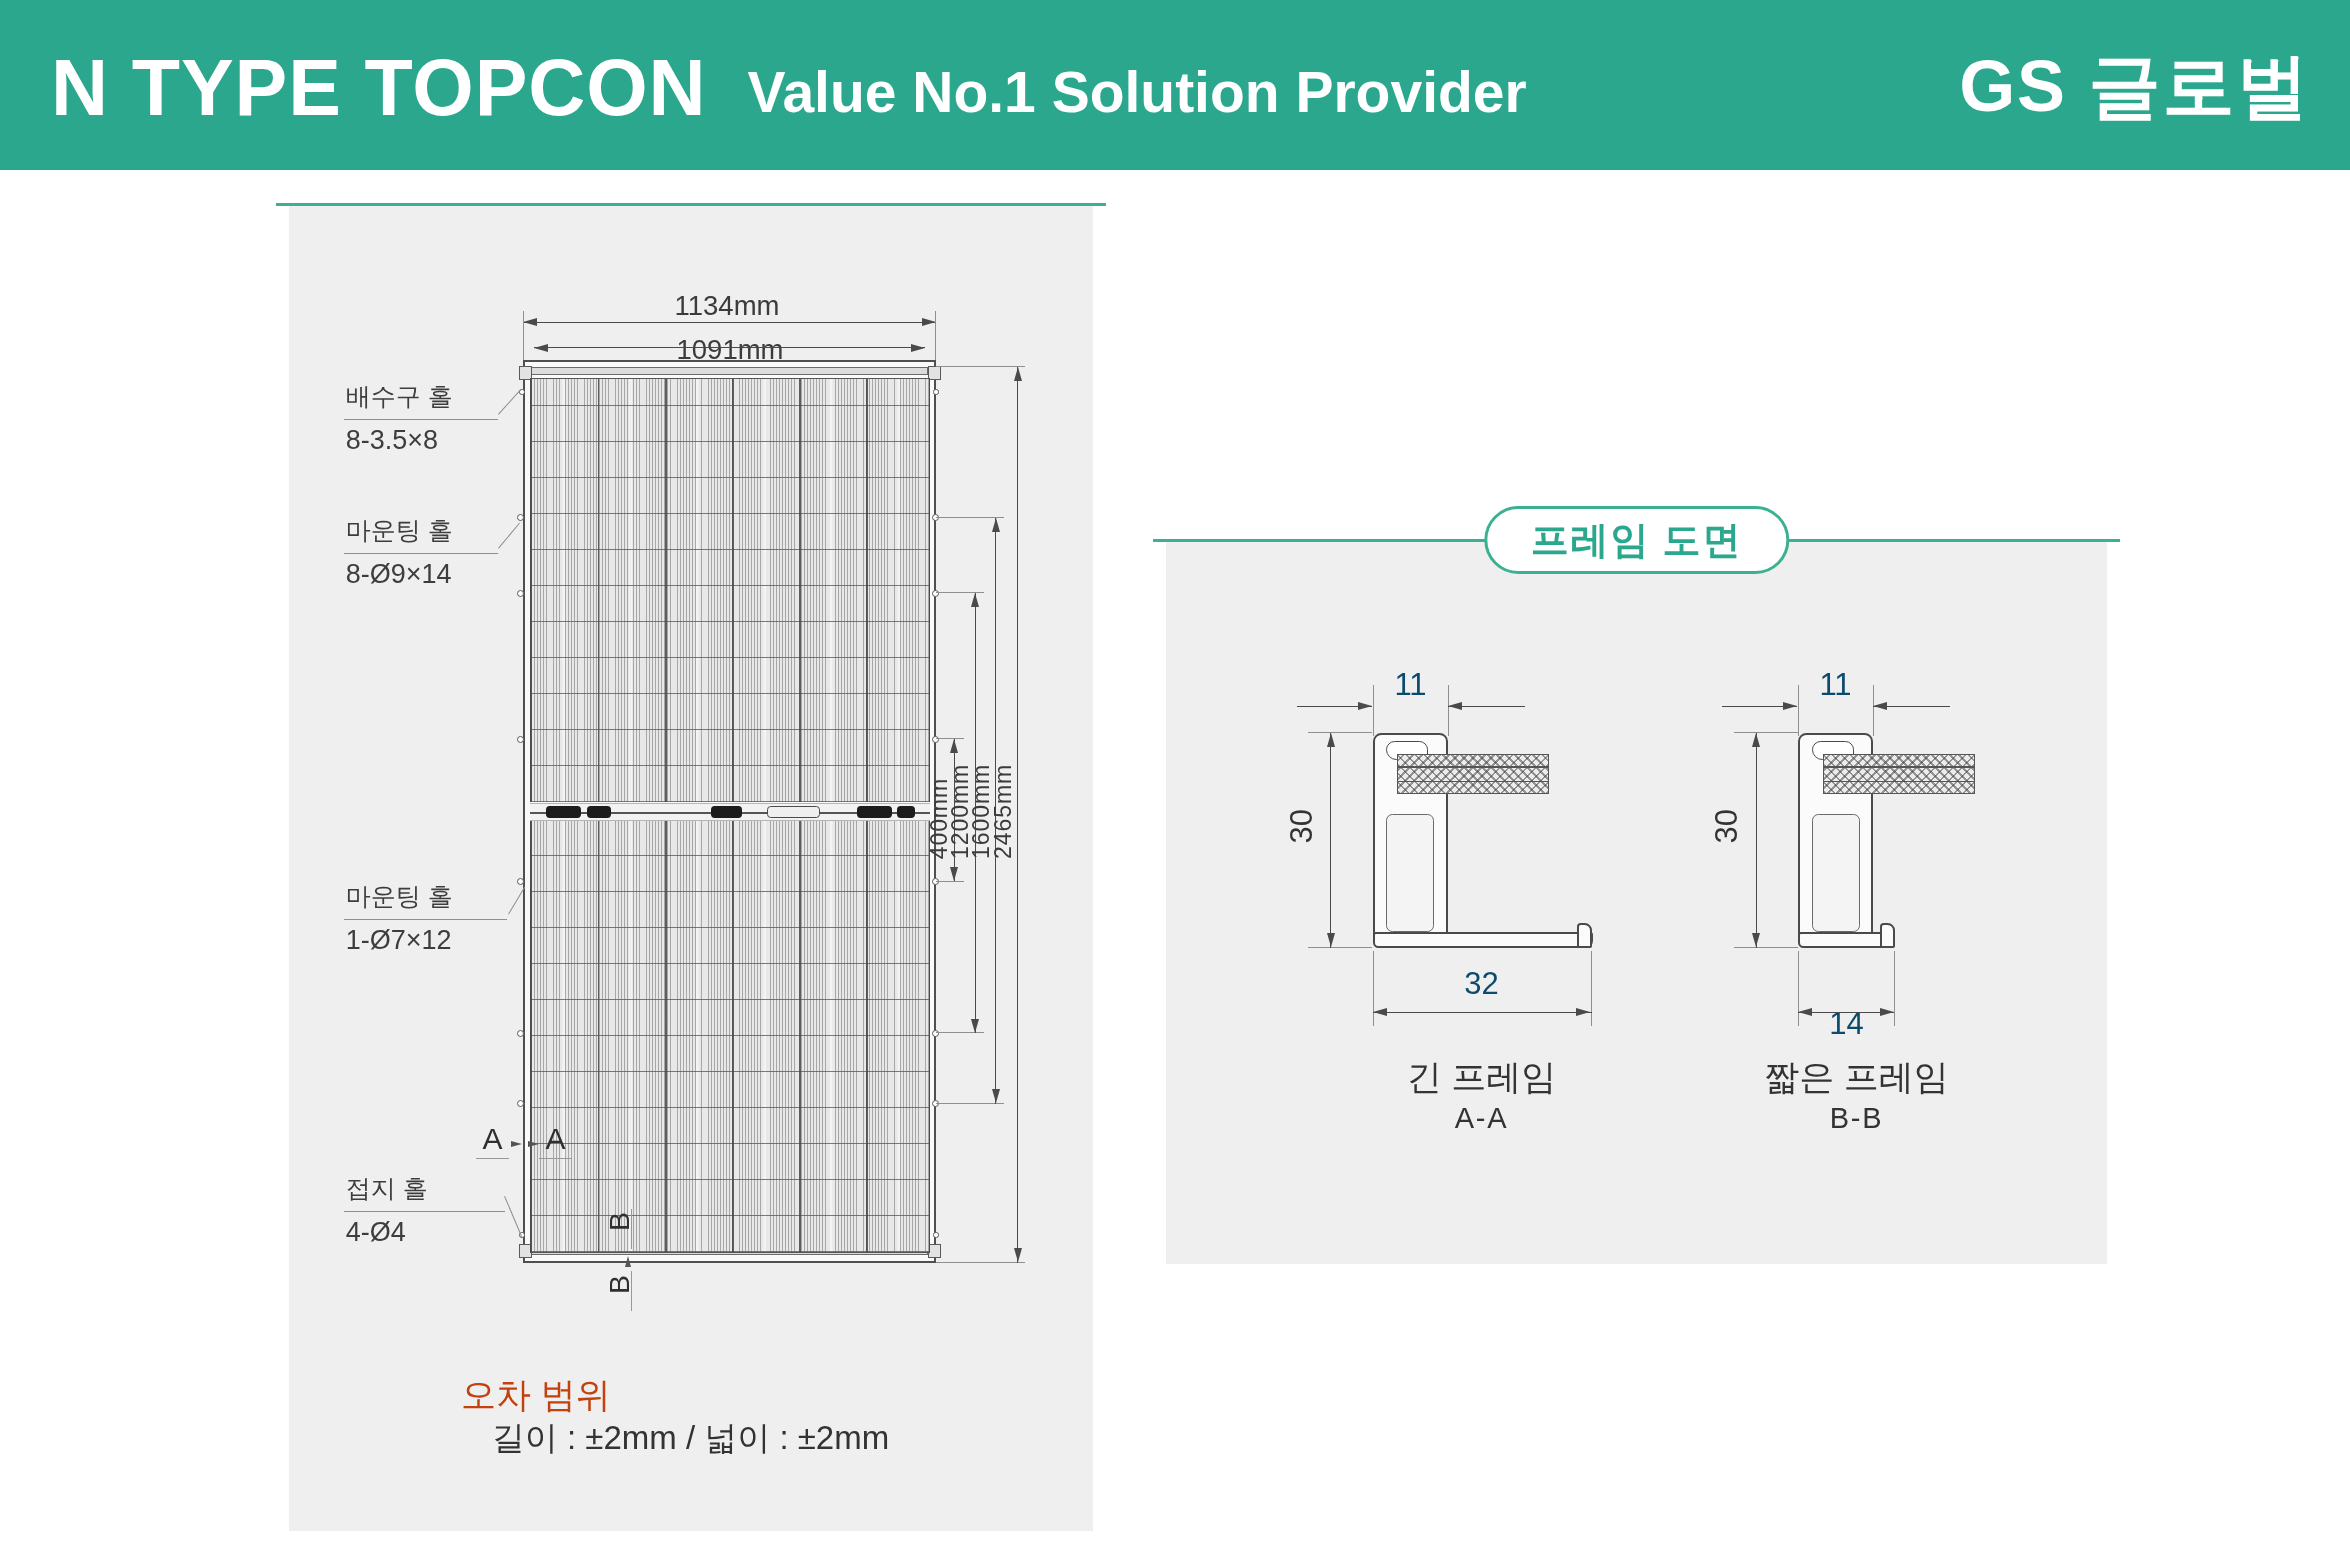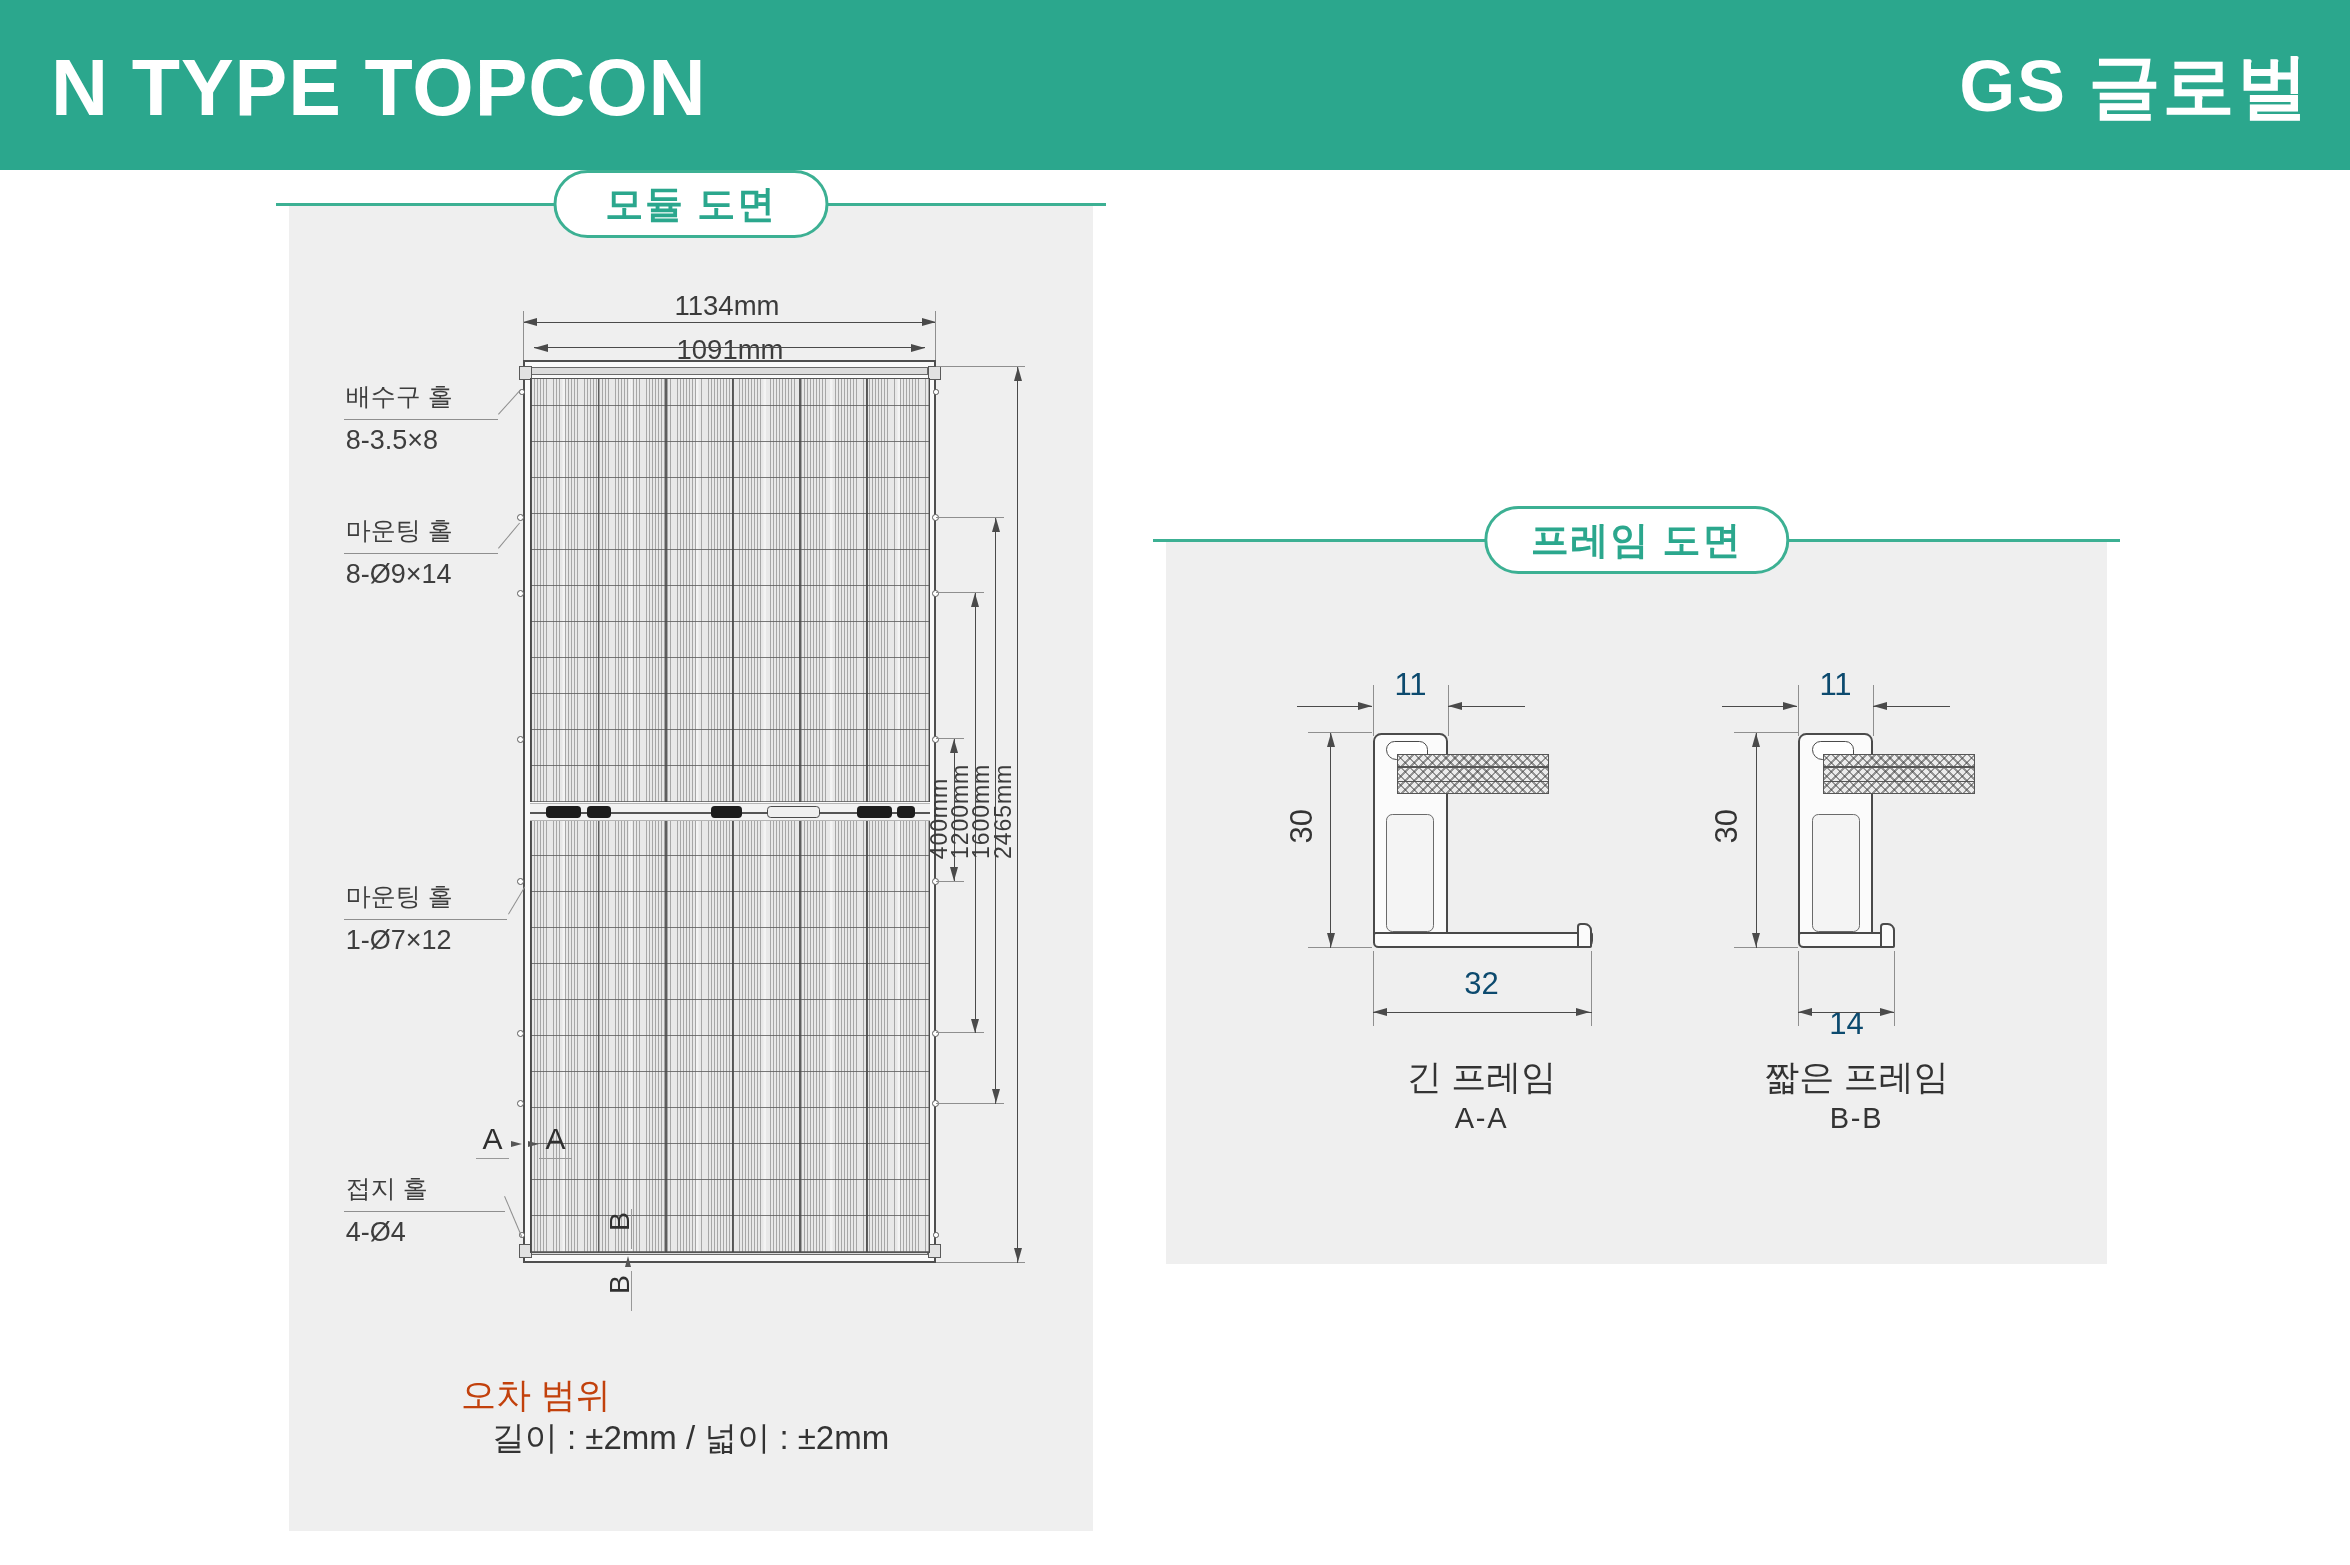--- a/index.html
+++ b/index.html
@@ -110,28 +110,26 @@
   .f-name   { position:absolute; width:331px; text-align:center; font-size:35px; color:#333; }
   .f-sec    { position:absolute; width:331px; text-align:center; font-size:29px; color:#333; letter-spacing:1.8px; }
 </style>
 </head>
 <body>
 
 <div id="page">
 
   <header class="topbar">
     <div class="ttl">N TYPE TOPCON</div>
+    <div class="sub">Value No.1 Solution Provider</div>
     <div class="logo">GS 글로벌</div>
   </header>
 
   <section class="panel" id="module-panel">
     <div class="panel-rule"></div>
-    <div class="badge">
-      <span>모듈 도면</span>
-    </div>
 
     <div class="dimtxt" style="left:328px; top:86px; width:220px;">1134mm</div>
     <div class="hline" style="left:234px; top:118px; width:413px;"></div>
     <div class="tri tl" style="left:234px; top:114px;"></div>
     <div class="tri tr" style="left:633px; top:114px;"></div>
 
     <div class="dimtxt" style="left:331px; top:114px; width:220px;margin-top:16px;">1091mm</div>
     <div class="hline" style="left:245px; top:143px; width:391px;"></div>
     <div class="tri tl" style="left:245px; top:140px;"></div>
     <div class="tri tr" style="left:622px; top:140px;"></div>

